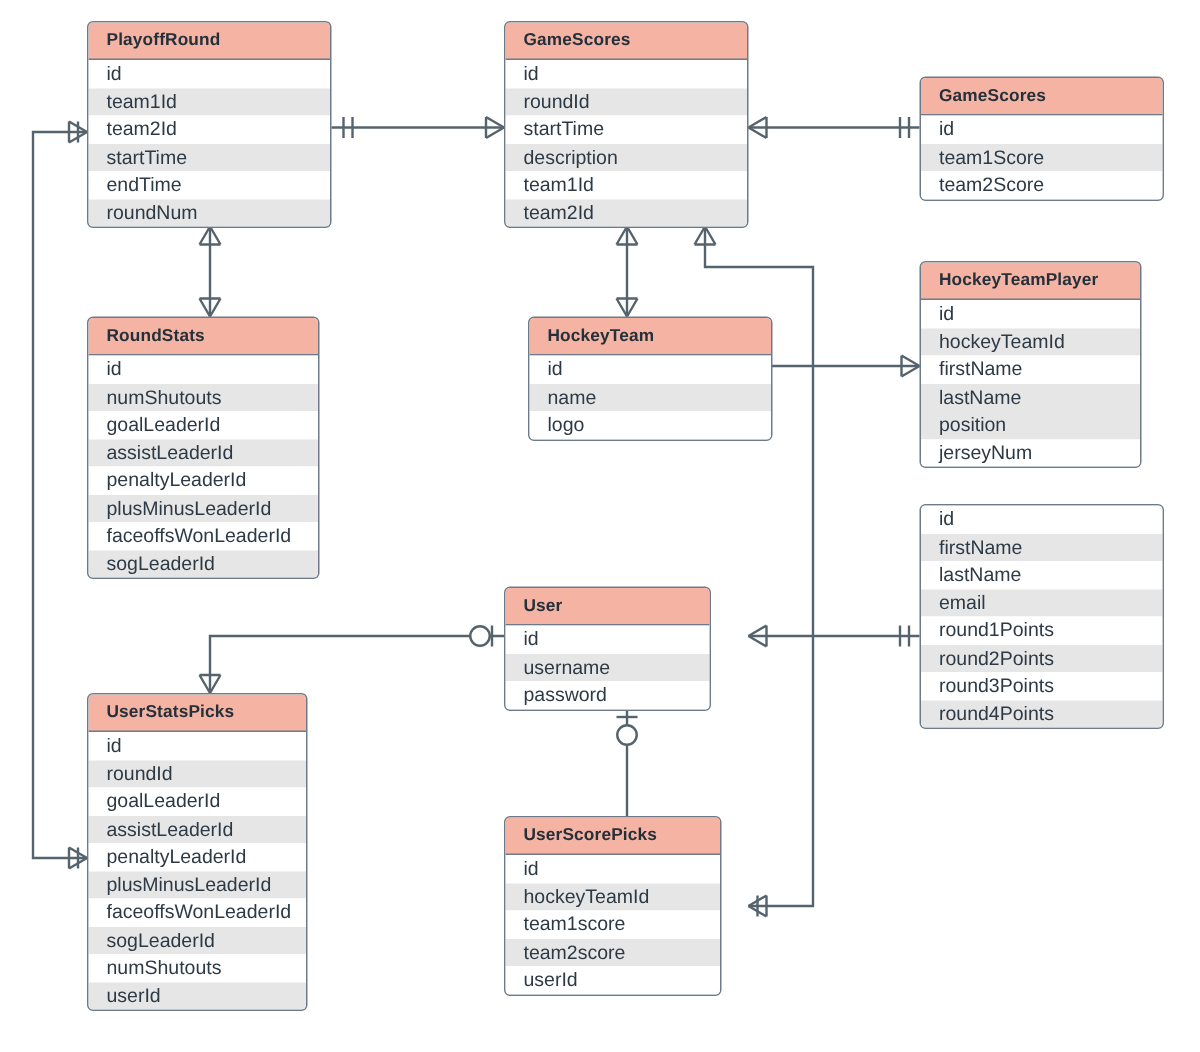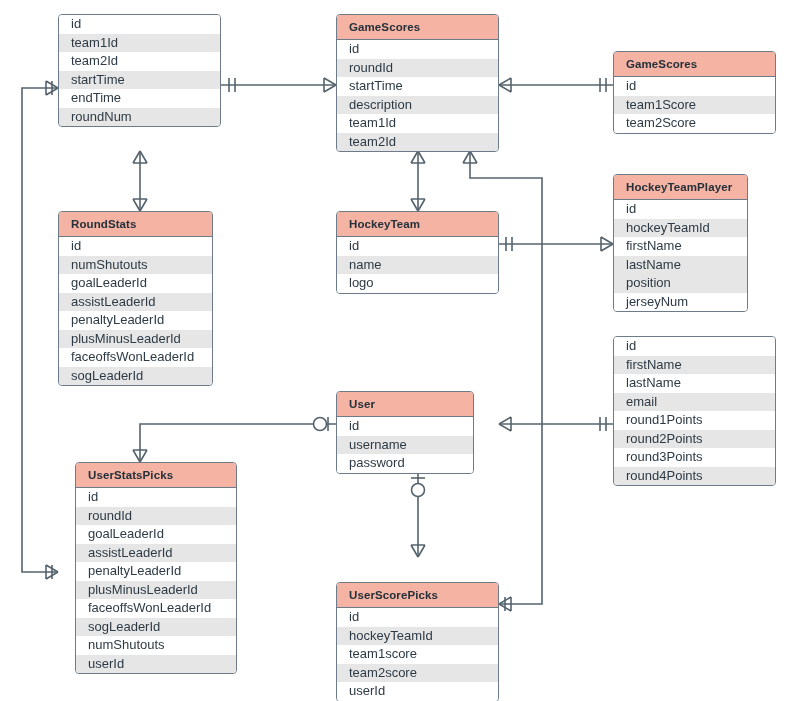--- a/index.html
+++ b/index.html
@@ -76,20 +76,21 @@
       <line x1="411" y1="478" x2="425" y2="478"></line>
       <path d="M418 557 L411 545 M418 557 L425 545 M411 545 L425 545"></path>
     </g>
     <g fill="#ffffff" stroke="#55636d" stroke-width="1.6">
       <circle cx="320" cy="424" r="6.5"></circle>
       <circle cx="418" cy="490" r="6.5"></circle>
     </g>
   </svg>
 
   <div class="entity" style="left:58px;top:14px;width:163px;">
+    <div class="title">PlayoffRound</div>
     <div class="attr">id</div>
     <div class="attr alt">team1Id</div>
     <div class="attr">team2Id</div>
     <div class="attr alt">startTime</div>
     <div class="attr">endTime</div>
     <div class="attr alt">roundNum</div>
   </div>
 
   <div class="entity" style="left:336px;top:14px;width:163px;">
     <div class="title">GameScores</div>
@@ -101,21 +102,21 @@
     <div class="attr alt">team2Id</div>
   </div>
 
   <div class="entity" style="left:613px;top:51px;width:163px;">
     <div class="title">GameScores</div>
     <div class="attr">id</div>
     <div class="attr alt">team1Score</div>
     <div class="attr">team2Score</div>
   </div>
 
-  <div class="entity" style="left:613px;top:174px;width:135px;">
+  <div class="entity" style="left:613px;top:174px;width:148px;">
     <div class="title">HockeyTeamPlayer</div>
     <div class="attr">id</div>
     <div class="attr alt">hockeyTeamId</div>
     <div class="attr">firstName</div>
     <div class="attr alt">lastName</div>
     <div class="attr alt">position</div>
     <div class="attr">jerseyNum</div>
   </div>
 
   <div class="entity" style="left:613px;top:336px;width:163px;">
@@ -134,49 +135,49 @@
     <div class="attr">id</div>
     <div class="attr alt">numShutouts</div>
     <div class="attr">goalLeaderId</div>
     <div class="attr alt">assistLeaderId</div>
     <div class="attr">penaltyLeaderId</div>
     <div class="attr alt">plusMinusLeaderId</div>
     <div class="attr">faceoffsWonLeaderId</div>
     <div class="attr alt">sogLeaderId</div>
   </div>
 
-  <div class="entity" style="left:336px;top:211px;width:163px;">
+  <div class="entity" style="left:352px;top:211px;width:163px;">
     <div class="title">HockeyTeam</div>
     <div class="attr">id</div>
     <div class="attr alt">name</div>
     <div class="attr">logo</div>
   </div>
 
   <div class="entity" style="left:336px;top:391px;width:138px;">
     <div class="title">User</div>
     <div class="attr">id</div>
     <div class="attr alt">username</div>
     <div class="attr">password</div>
   </div>
 
-  <div class="entity" style="left:75px;top:462px;width:162px;">
+  <div class="entity" style="left:58px;top:462px;width:147px;">
     <div class="title">UserStatsPicks</div>
     <div class="attr">id</div>
     <div class="attr alt">roundId</div>
     <div class="attr">goalLeaderId</div>
     <div class="attr alt">assistLeaderId</div>
     <div class="attr">penaltyLeaderId</div>
     <div class="attr alt">plusMinusLeaderId</div>
     <div class="attr">faceoffsWonLeaderId</div>
     <div class="attr alt">sogLeaderId</div>
     <div class="attr">numShutouts</div>
     <div class="attr alt">userId</div>
   </div>
 
-  <div class="entity" style="left:336px;top:582px;width:163px;">
+  <div class="entity" style="left:336px;top:544px;width:145px;">
     <div class="title">UserScorePicks</div>
     <div class="attr">id</div>
     <div class="attr alt">hockeyTeamId</div>
     <div class="attr">team1score</div>
     <div class="attr alt">team2score</div>
     <div class="attr">userId</div>
   </div>
 
 </div>
 

